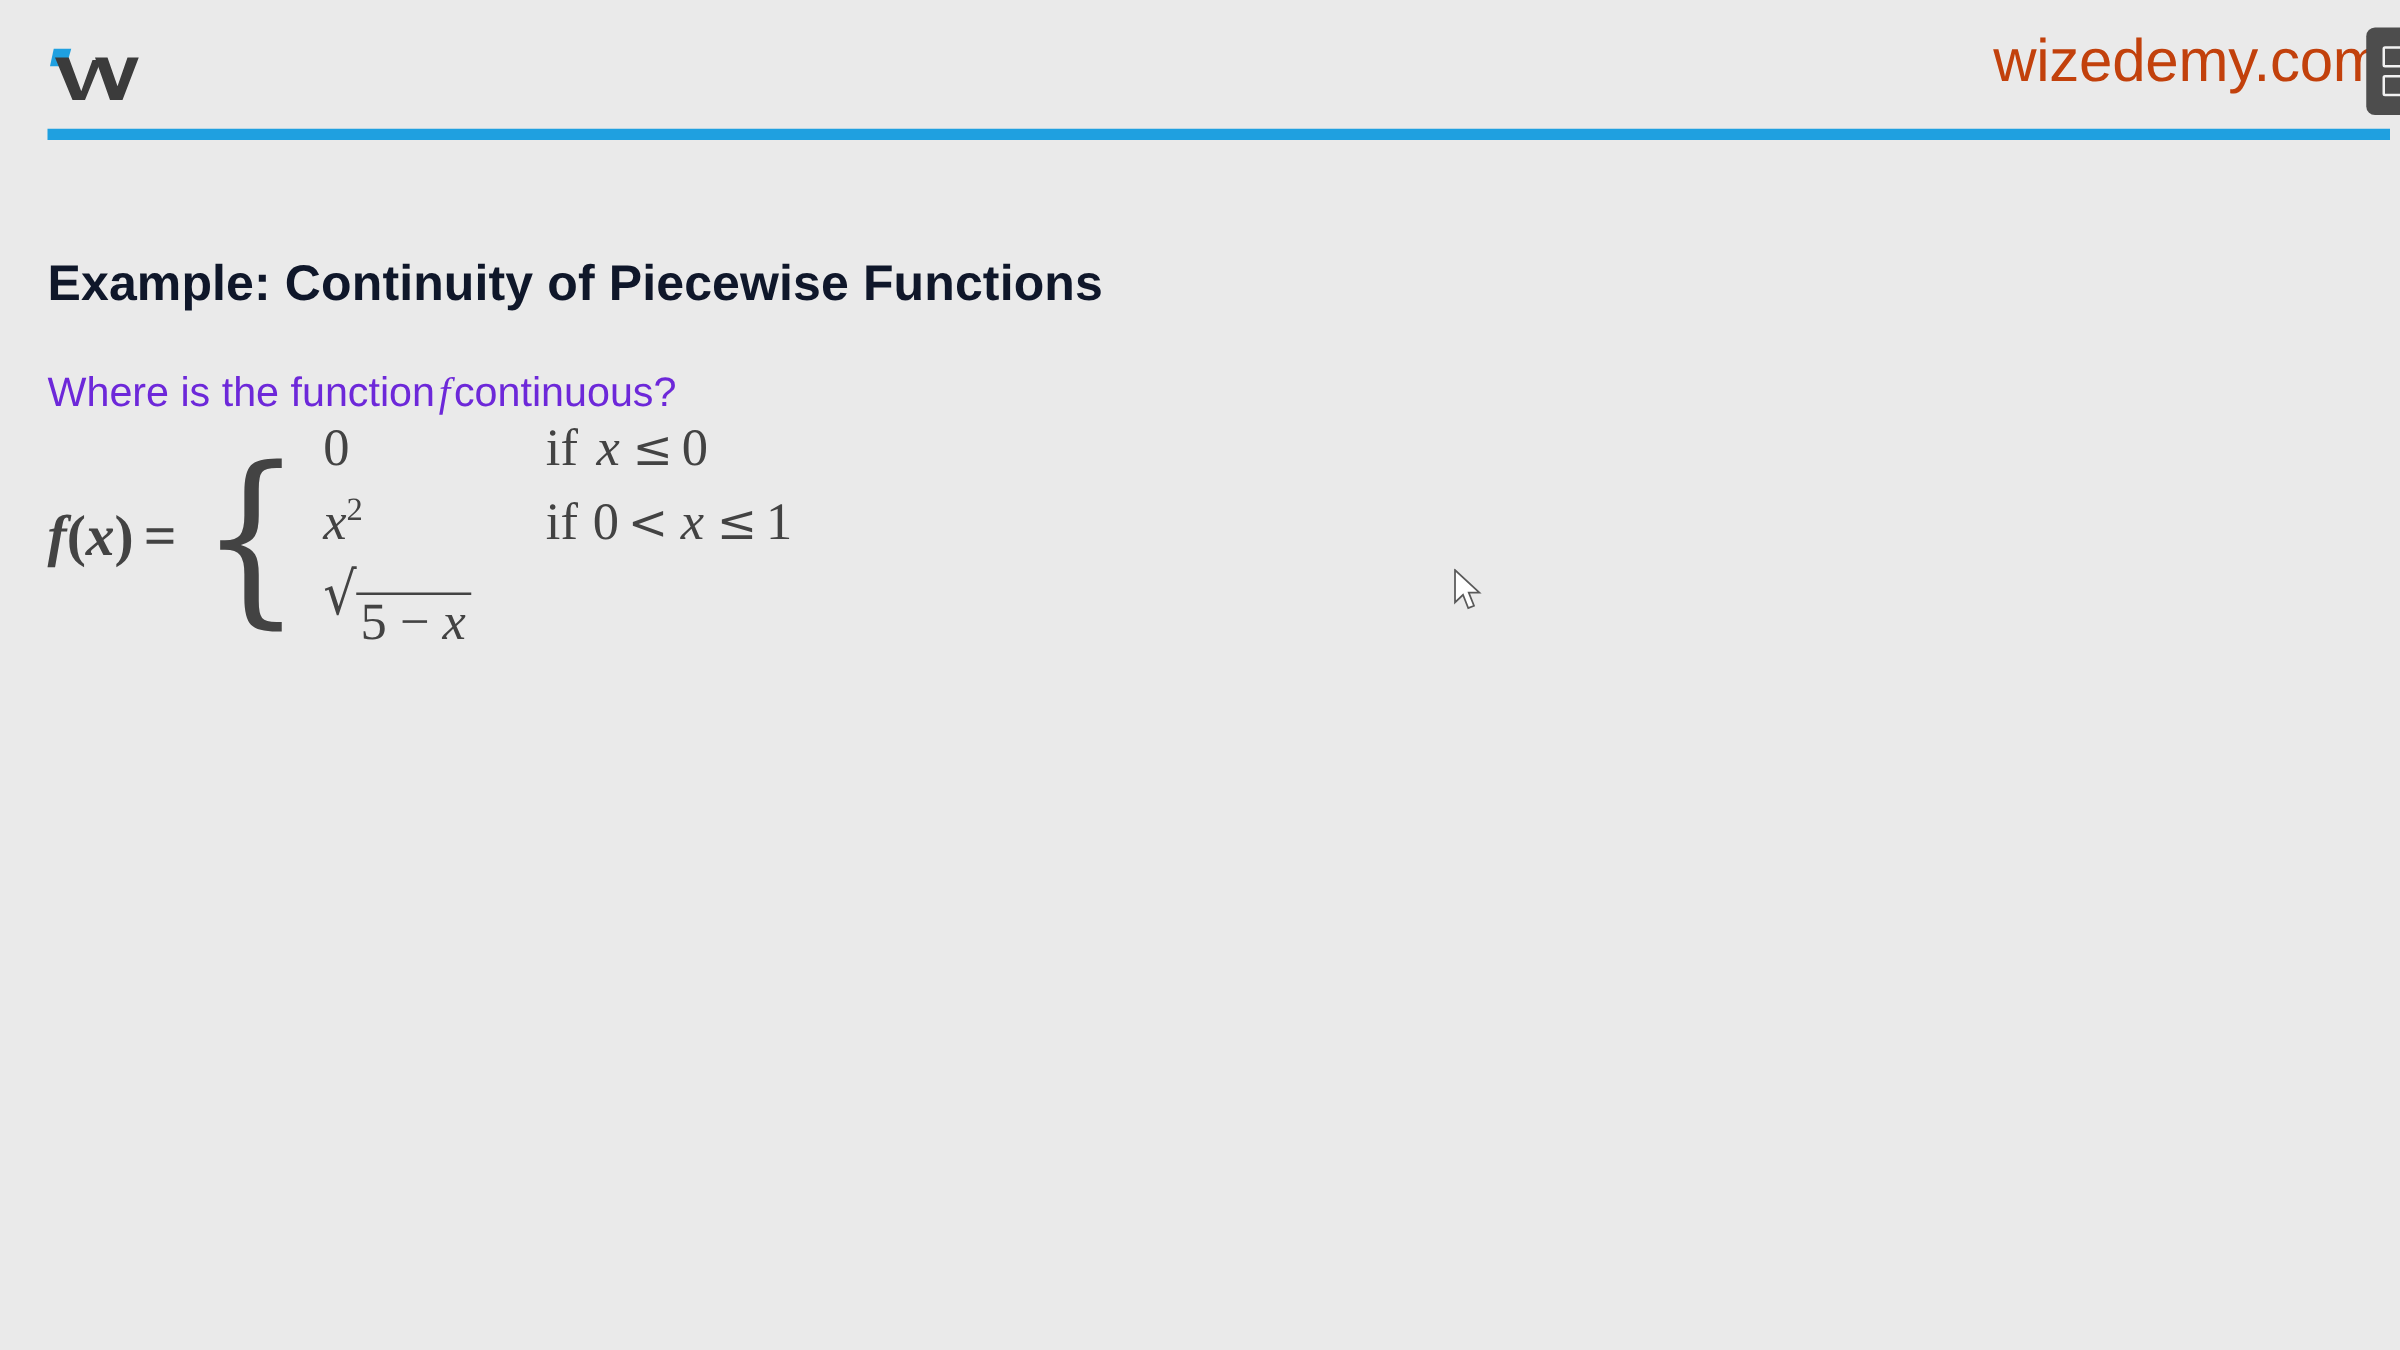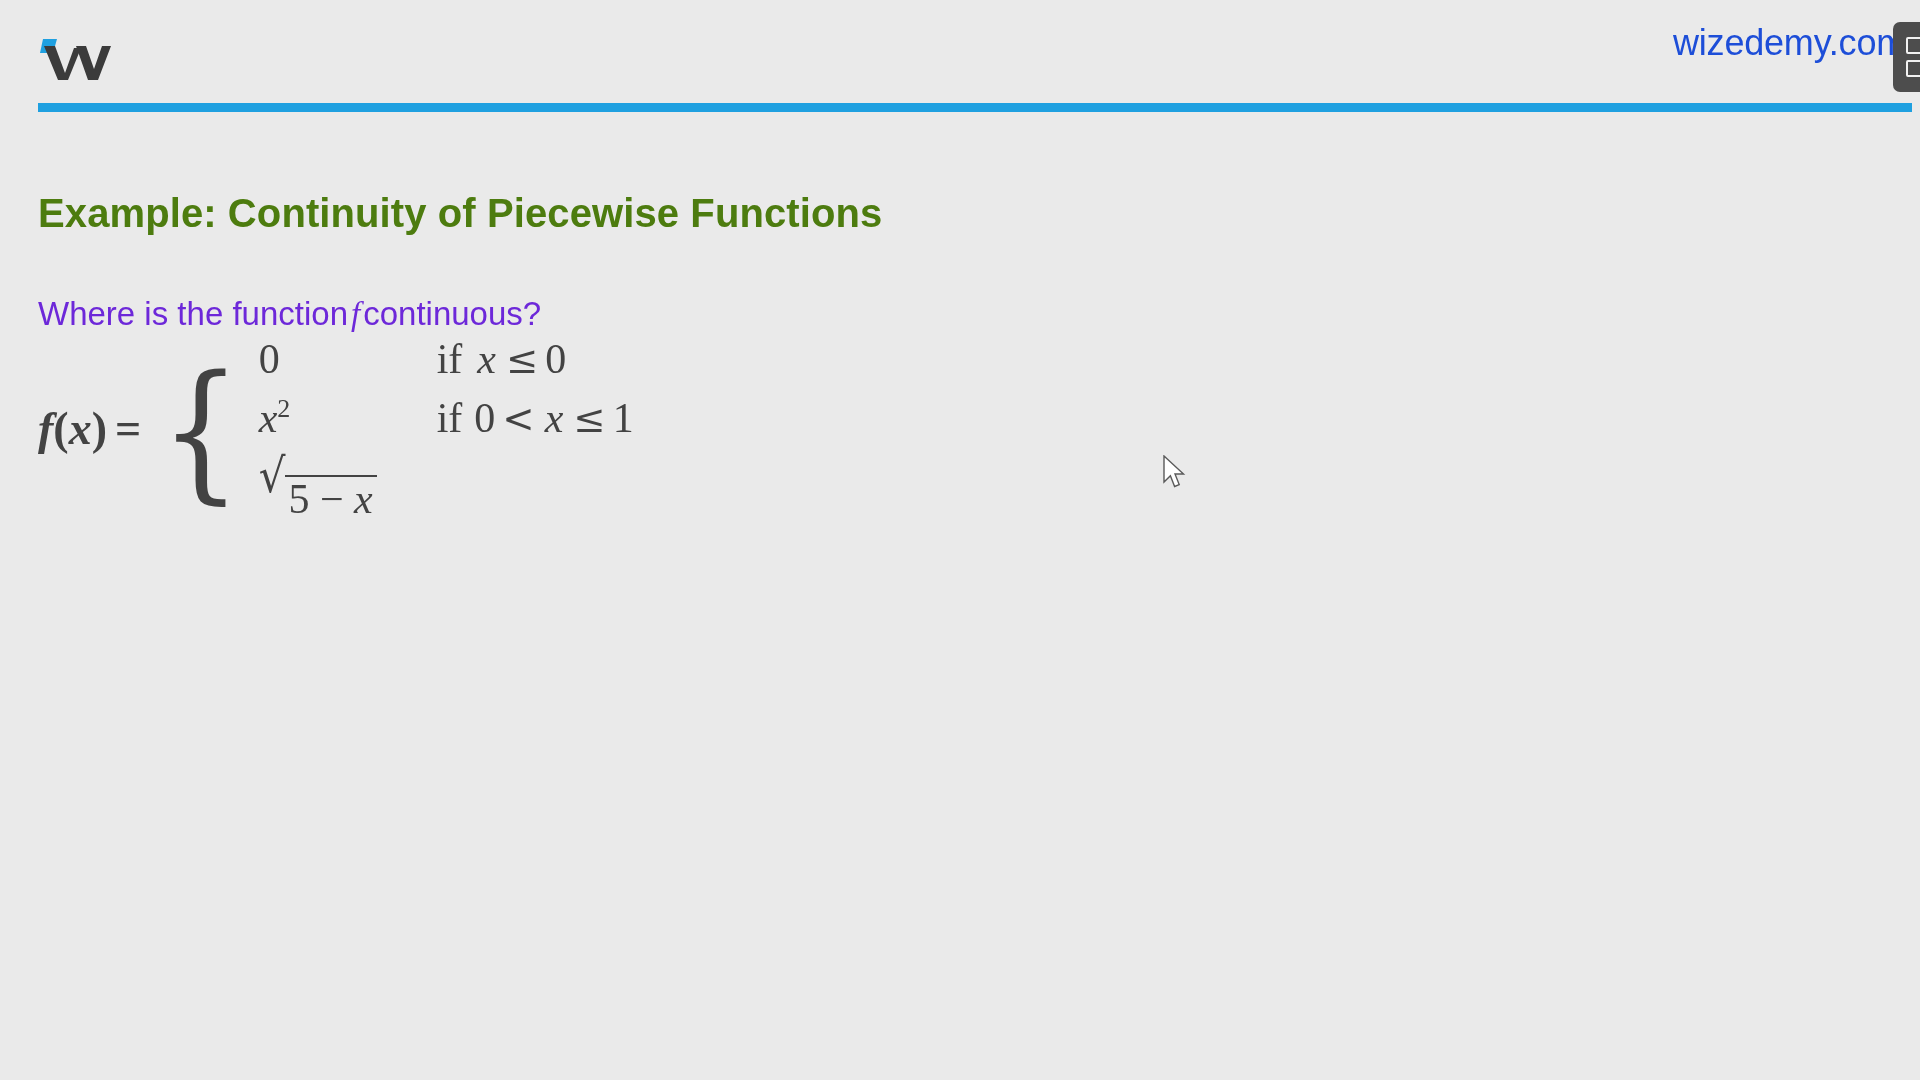--- a/index.html
+++ b/index.html
@@ -32,23 +32,23 @@
     top: 36px;
     width: 74px;
     height: 44px;
   }
   .logo svg { display: block; }
 
   .site-url {
     position: absolute;
     right: 14px;
     top: 22px;
-    font-size: 36px;
+    font-size: 48px;
     font-weight: 400;
-    color: #1d4ed8;
+    color: #c2410c;
     letter-spacing: -0.2px;
     white-space: nowrap;
     font-family: "Liberation Sans", sans-serif;
   }
 
   .menu-panel {
     position: absolute;
     left: 1893px;
     top: 22px;
     width: 44px;
@@ -83,24 +83,24 @@
     position: absolute;
     left: 0;
     top: 112px;
     width: 1920px;
     height: 968px;
   }
 
   .slide-title {
     position: absolute;
     left: 38px;
-    top: 79px;
+    top: 93px;
     font-size: 40px;
     font-weight: 700;
-    color: #4d7c0f;
+    color: #0f172a;
     letter-spacing: 0.1px;
     white-space: nowrap;
   }
 
   .question {
     position: absolute;
     left: 38px;
     top: 183px;
     font-size: 33px;
     color: #6d28d9;

